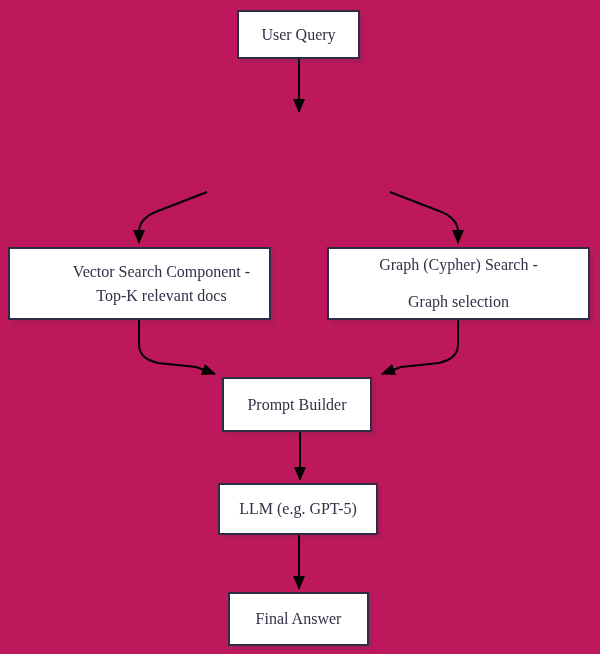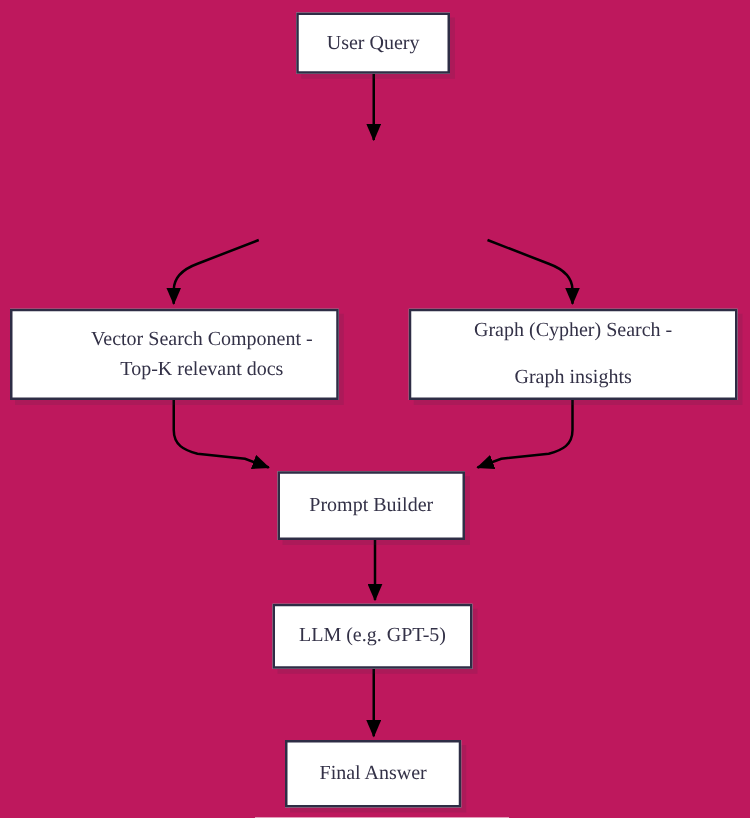--- a/index.html
+++ b/index.html
@@ -61,21 +61,21 @@
   </div>
 
 
   <div class="node" id="n-vector-search">
     <span class="line">Vector Search Component -</span>
     <span class="line">Top-K relevant docs</span>
   </div>
 
   <div class="node" id="n-graph-search">
     <span class="line">Graph (Cypher) Search -</span>
-    <span class="line">Graph insights</span>
+    <span class="line">Graph selection</span>
   </div>
 
   <div class="node" id="n-prompt-builder">
     <span class="line">Prompt Builder</span>
   </div>
 
   <div class="node" id="n-llm">
     <span class="line">LLM (e.g. GPT-5)</span>
   </div>
 

